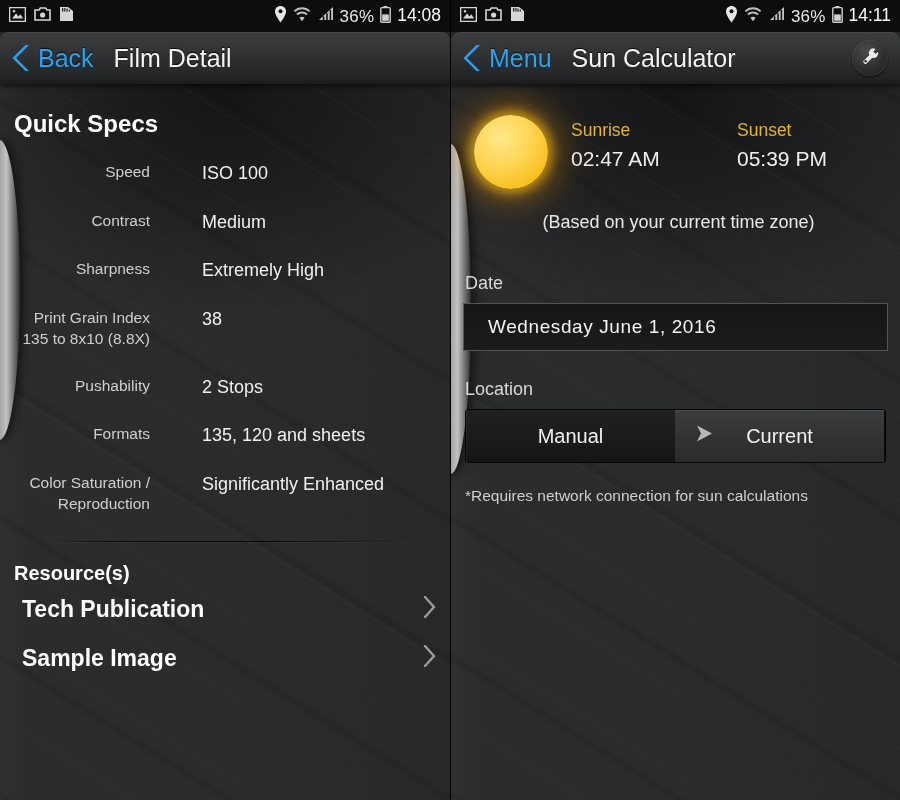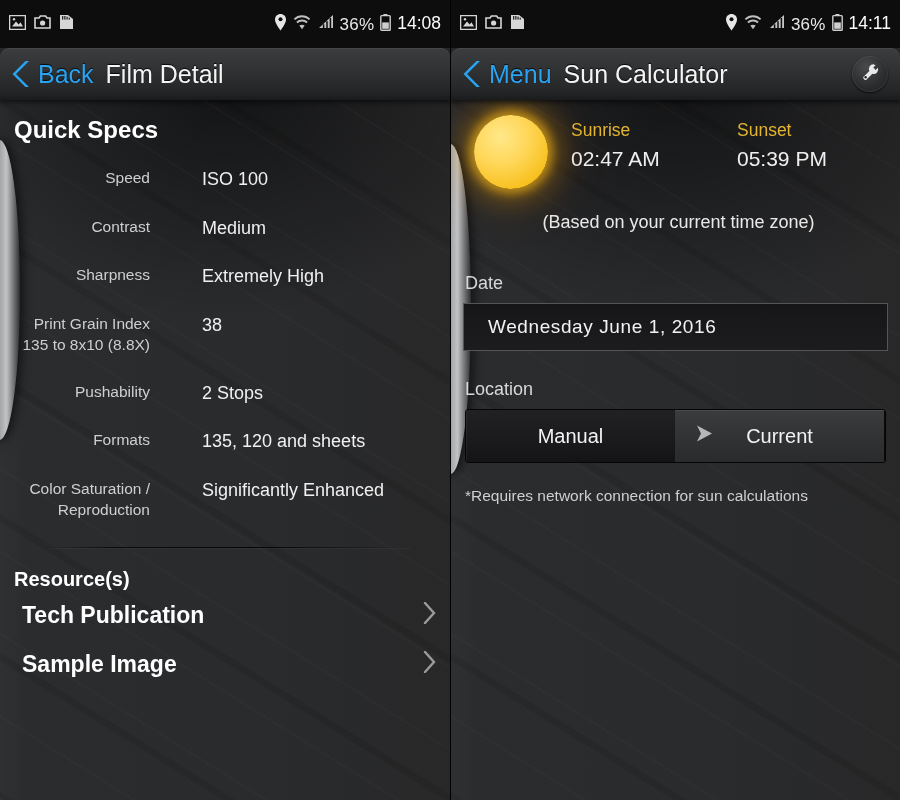--- a/index.html
+++ b/index.html
@@ -19,21 +19,21 @@
     position: relative;
     width: 450px; height: 800px;
     overflow: hidden;
     background: #2a2a2c;
   }
   .panel-right { border-left: 1px solid #000; }
 
   
   .statusbar {
     position: relative;
-    height: 48px;
+    height: 32px;
     background: #0d0d0d;
     display: flex;
     align-items: center;
     padding: 0 9px;
     z-index: 40;
   }
   .sb-left { display: flex; align-items: center; gap: 8px; }
   .sb-right { margin-left: auto; display: flex; align-items: center; gap: 6px; }
   .sb-icon { display: block; }
   .sb-text {
@@ -60,21 +60,21 @@
   .back-chevron {
     width: 20px; height: 30px;
     margin-right: 6px;
     flex: none;
     display: block;
   }
   .back-label {
     color: #2aa3f0;
     font-size: 25px;
     text-shadow: 0 -1px 1px rgba(0,0,0,0.8);
-    padding-right: 12px;
+    padding-right: 20px;
   }
   .screen-title {
     color: #f4f4f4;
     font-size: 25px;
     text-shadow: 0 -1px 1px rgba(0,0,0,0.85);
   }
   .tool-button {
     margin-left: auto;
     width: 36px; height: 36px;
     border-radius: 50%;
@@ -114,21 +114,22 @@
   }
   .page-curl.right-panel { top: 60px; height: 330px; }
 
   .content { position: relative; z-index: 5; }
 
   
   .section-heading {
     color: #ffffff;
     font-size: 24px;
     font-weight: bold;
-    padding: 32px 0 0 14px;
+    padding: 14px 0 0 14px;
+    margin-top: 12px;
   }
   .spec-list { margin-top: 24px; }
   .spec-row {
     display: flex;
     align-items: flex-start;
     margin-bottom: 26px;
     gap: 44px;
   }
   .spec-key {
     width: 158px;

